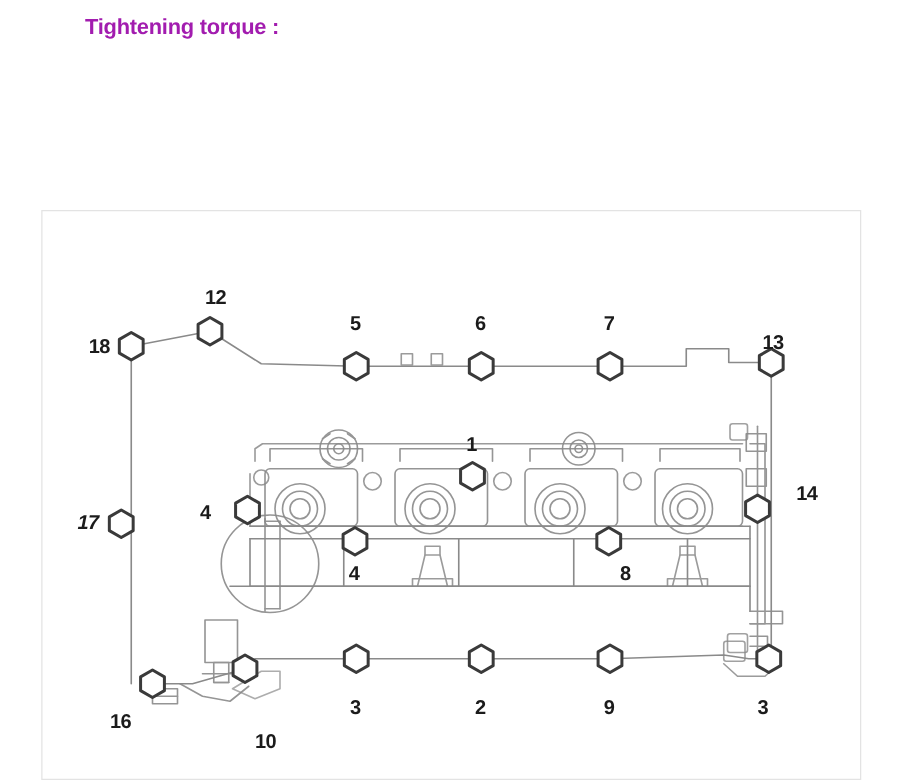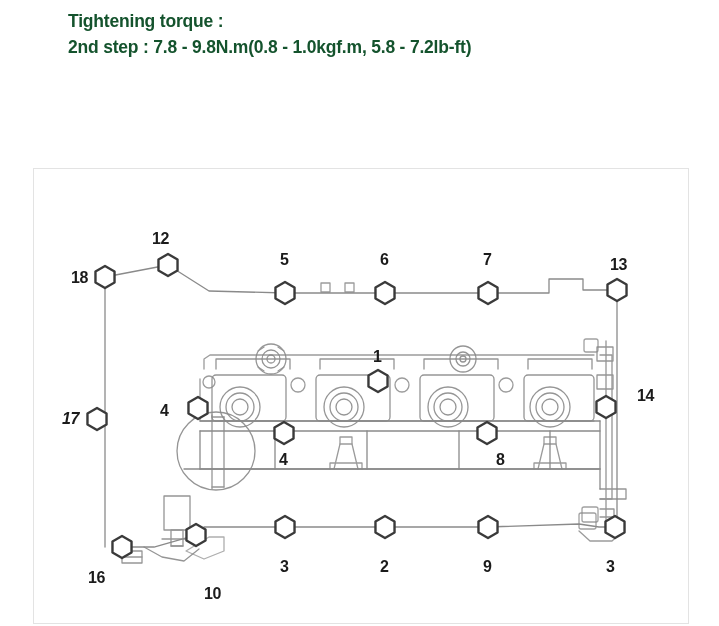--- a/index.html
+++ b/index.html
@@ -19,21 +19,21 @@
     position: absolute;
     left: 68px;
     top: 8px;
     width: 600px;
   }
   #torque-block .t-line {
     font-size: 17.5px;
     font-weight: bold;
     line-height: 26px;
     letter-spacing: -0.2px;
-    color: #14532d;
+    color: #a21caf;
     white-space: nowrap;
   }
   #diagram-frame {
     position: absolute;
     left: 33px;
     top: 168px;
     width: 656px;
     height: 456px;
     border: 1px solid #e3e3e3;
     background: #ffffff;
@@ -53,21 +53,20 @@
     letter-spacing: -0.5px;
     line-height: 16px;
     white-space: nowrap;
   }
 </style>
 </head>
 <body>
 
 <div id="torque-block">
   <div class="t-line">Tightening torque :</div>
-  <div class="t-line">2nd step : 7.8 - 9.8N.m(0.8 - 1.0kgf.m, 5.8 - 7.2lb-ft)</div>
 </div>
 
 <div id="diagram-frame">
   <svg id="diagram-svg" width="654" height="454" viewBox="0 0 654 454">
 
     <g fill="none" stroke="#8a8a8a" stroke-width="1.3" stroke-linejoin="round" stroke-linecap="round">
 
       <path d="M71,108 L134,96"></path>
       <path d="M134,96 L175,122 L251,124"></path>
       <path d="M251,124 L351,124"></path>
@@ -275,21 +274,21 @@
       <div class="lbl" style="left: 346px; top: 390px;">2</div>
       <div class="lbl" style="left: 246px; top: 390px;">3</div>
       <div class="lbl" style="left: 245px; top: 283px;">4</div>
       <div class="lbl" style="left: 246px; top: 83px;">5</div>
       <div class="lbl" style="left: 346px; top: 83px;">6</div>
       <div class="lbl" style="left: 449px; top: 83px;">7</div>
       <div class="lbl" style="left: 462px; top: 283px;">8</div>
       <div class="lbl" style="left: 449px; top: 390px;">9</div>
       <div class="lbl" style="left: 156px; top: 417px; margin-left: 14px;">10</div>
       <div class="lbl" style="left: 126px; top: 234px;">4</div>
-      <div class="lbl" style="left: 118px; top: 62px;">12</div>
-      <div class="lbl" style="left: 576px; top: 88px;">13</div>
+      <div class="lbl" style="left: 130px; top: 62px;">12</div>
+      <div class="lbl" style="left: 576px; top: 98px;">13</div>
       <div class="lbl" style="left: 603px; top: 219px;">14</div>
       <div class="lbl" style="left: 572px; top: 390px;">3</div>
       <div class="lbl" style="left: 54px; top: 401px;">16</div>
       <div class="lbl" style="left: 28px; top: 242px; font-style: italic;">17</div>
       <div class="lbl" style="left: 37px; top: 101px;">18</div>
     </div>
 </div>
 
 </body></html>

